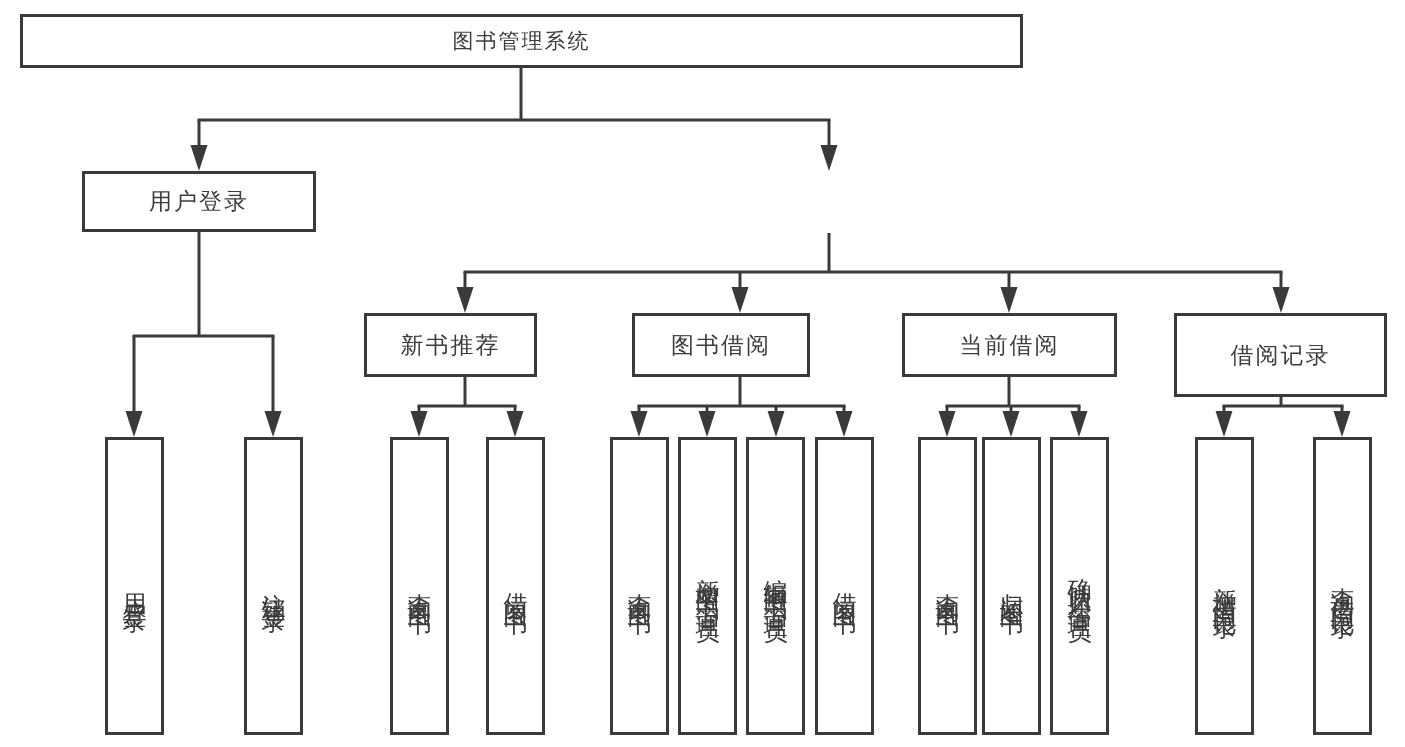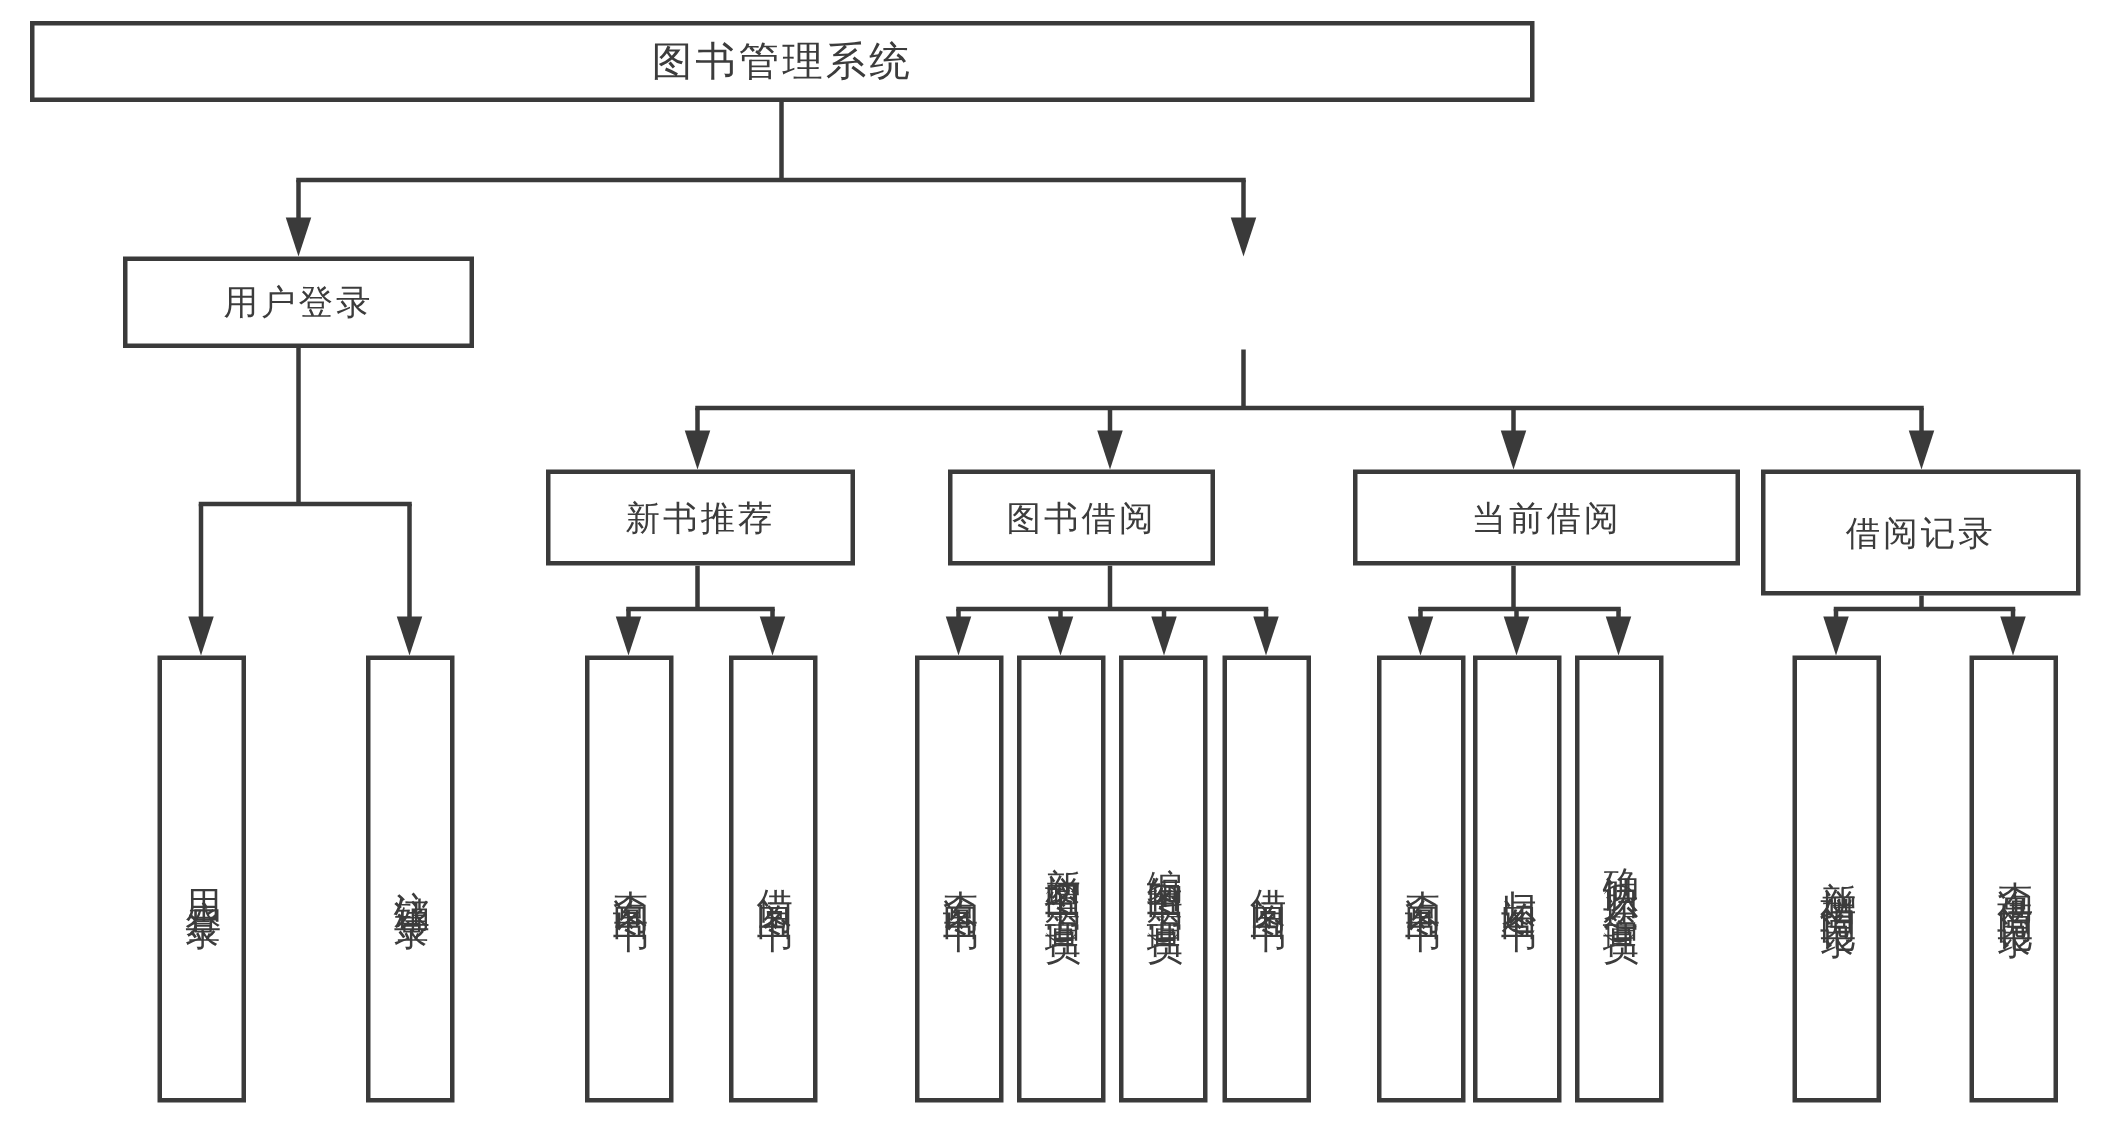--- a/index.html
+++ b/index.html
@@ -33,21 +33,21 @@
     justify-content: center;
     z-index: 2;
     color: #3c3c3c;
   }
   .hbox .label {
     font-size: 23px;
     letter-spacing: 2px;
     white-space: nowrap;
   }
   .root .label {
-    font-size: 27px;
+    font-size: 21px;
     letter-spacing: 2px;
   }
   .vbox .label {
     writing-mode: vertical-rl;
     text-orientation: mixed;
     font-size: 24px;
     letter-spacing: 6px;
     line-height: 1;
     white-space: nowrap;
   }
@@ -123,27 +123,27 @@
     </svg>
 
   <div class="node hbox root" style="left:20px; top:14px; width:1003px; height:54px;">
     <span class="label">图书管理系统</span>
   </div>
 
   <div class="node hbox" style="left:82px; top:171px; width:234px; height:61px;">
     <span class="label">用户登录</span>
   </div>
 
-  <div class="node hbox" style="left:364px; top:313px; width:206px; height:64px;">
+  <div class="node hbox" style="left:364px; top:313px; width:173px; height:64px;">
     <span class="label">新书推荐</span>
   </div>
   <div class="node hbox" style="left:632px; top:313px; width:178px; height:64px;">
     <span class="label">图书借阅</span>
   </div>
-  <div class="node hbox" style="left:902px; top:313px; width:258px; height:64px;text-align:right;">
+  <div class="node hbox" style="left:902px; top:313px; width:215px; height:64px;text-align:right;">
     <span class="label">当前借阅</span>
   </div>
   <div class="node hbox" style="left:1174px; top:313px; width:213px; height:84px;">
     <span class="label">借阅记录</span>
   </div>
 
   <div class="node vbox" style="left:105px; top:437px; width:59px; height:298px;">
     <span class="label">用户登录</span>
   </div>
   <div class="node vbox" style="left:244px; top:437px; width:59px; height:298px;">

